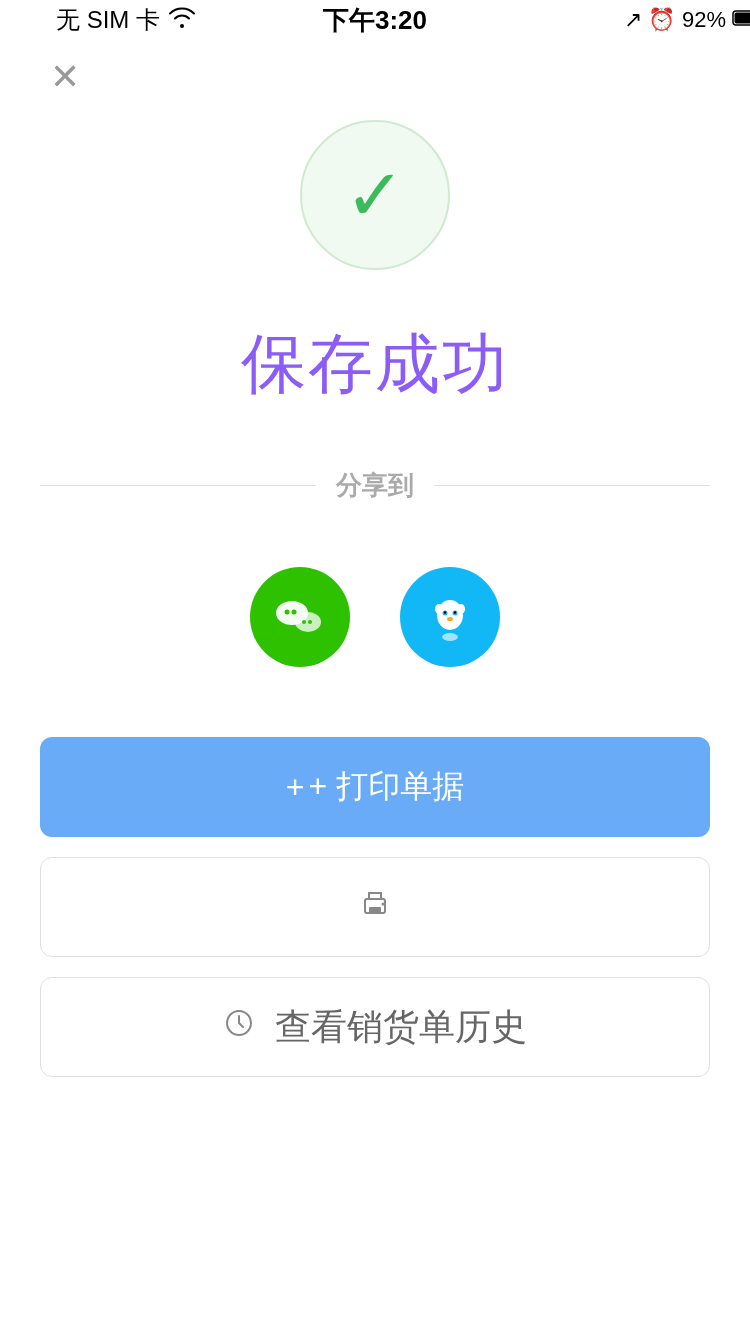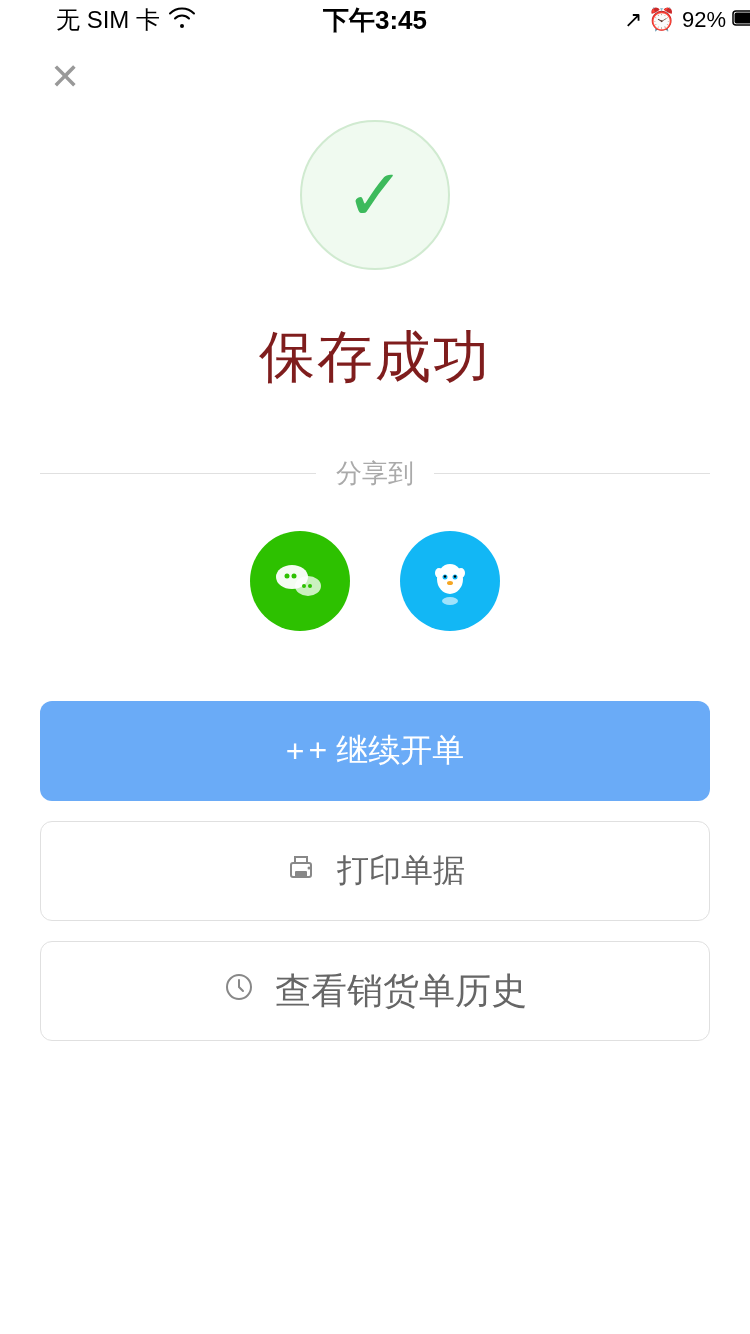--- a/index.html
+++ b/index.html
@@ -99,34 +99,35 @@
     }
 
     .checkmark {
       font-size: 72px;
       color: #3dba5c;
       line-height: 1;
     }
 
     
     .success-title {
-      font-size: 56px;
-      color: #7f1d1d;
+      font-size: 65px;
+      color: #8b5cf6;
       font-weight: 400;
       margin-bottom: 60px;
       letter-spacing: 2px;
     }
 
     
     .share-divider {
       width: 100%;
       display: flex;
       align-items: center;
       padding: 0 40px;
-      margin-bottom: 40px;
+      margin-bottom: 64px;
+      font-weight: bold;
     }
 
     .divider-line {
       flex: 1;
       height: 1px;
       background: #e0e0e0;
     }
 
     .divider-text {
       font-size: 26px;
@@ -214,21 +215,21 @@
   <div class="status-left">
     <span>无 SIM 卡</span>
     <span>
       <svg width="28" height="22" viewBox="0 0 28 22" fill="none">
         <path d="M14 18a2 2 0 1 1 0 4 2 2 0 0 1 0-4z" fill="#000"></path>
         <path d="M7 12.5C8.8 10.7 11.3 9.5 14 9.5s5.2 1.2 7 3" stroke="#000" stroke-width="2" stroke-linecap="round" fill="none"></path>
         <path d="M2 7.5C5 4.4 9.3 2.5 14 2.5s9 1.9 12 5" stroke="#000" stroke-width="2" stroke-linecap="round" fill="none"></path>
       </svg>
     </span>
   </div>
-  <div class="status-center">下午3:45</div>
+  <div class="status-center">下午3:20</div>
   <div class="status-right">
     <span>↗</span>
     <span>⏰</span>
     <span>92%</span>
     <span>
       <svg width="34" height="18" viewBox="0 0 34 18" fill="none">
         <rect x="1" y="2" width="28" height="14" rx="3" stroke="#000" stroke-width="1.5" fill="none"></rect>
         <rect x="2.5" y="3.5" width="19" height="11" rx="2" fill="#000"></rect>
         <path d="M30 6v6" stroke="#000" stroke-width="2" stroke-linecap="round"></path>
       </svg>
@@ -284,33 +285,32 @@
         <ellipse cx="19" cy="22" rx="4" ry="5" fill="white"></ellipse>
         <ellipse cx="41" cy="22" rx="4" ry="5" fill="white"></ellipse>
       </svg>
     </button>
   </div>
 
   <div class="actions">
 
     <button class="action-btn action-btn-primary">
       <span style="font-size:32px; color:#fff;">+</span>
-      <span style="font-size:32px;color:#fff; margin-left:-12px;">+ 继续开单</span>
+      <span style="font-size:32px;color:#fff; margin-left:-12px;">+ 打印单据</span>
     </button>
 
     <button class="action-btn action-btn-secondary">
       <span>
         <svg width="32" height="32" viewBox="0 0 32 32" fill="none">
           <rect x="6" y="12" width="20" height="14" rx="2" stroke="#888" stroke-width="2" fill="none"></rect>
           <rect x="10" y="20" width="12" height="6" rx="1" fill="#888"></rect>
           <path d="M10 12V6h12v6" stroke="#888" stroke-width="2" fill="none"></path>
           <circle cx="24" cy="17" r="1.5" fill="#888"></circle>
         </svg>
       </span>
-      <span style="font-size:32px; color:#666; margin-left:4px;"> 打印单据</span>
     </button>
 
     <button class="action-btn action-btn-secondary">
       <span>
         <svg width="32" height="32" viewBox="0 0 32 32" fill="none">
           <circle cx="16" cy="16" r="12" stroke="#888" stroke-width="2" fill="none"></circle>
           <path d="M16 9v7l4 4" stroke="#888" stroke-width="2" stroke-linecap="round" fill="none"></path>
         </svg>
       </span>
       <span style="font-size:36px; color:#666; margin-left:4px;"> 查看销货单历史</span>

